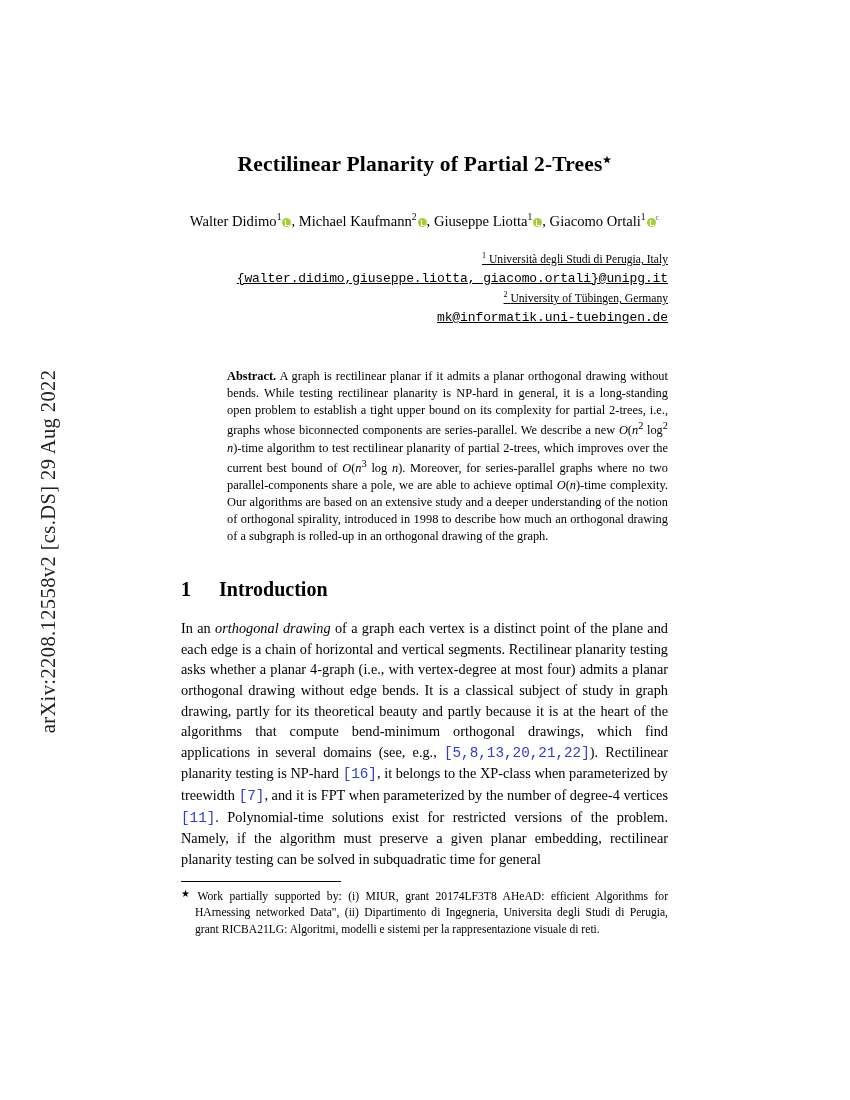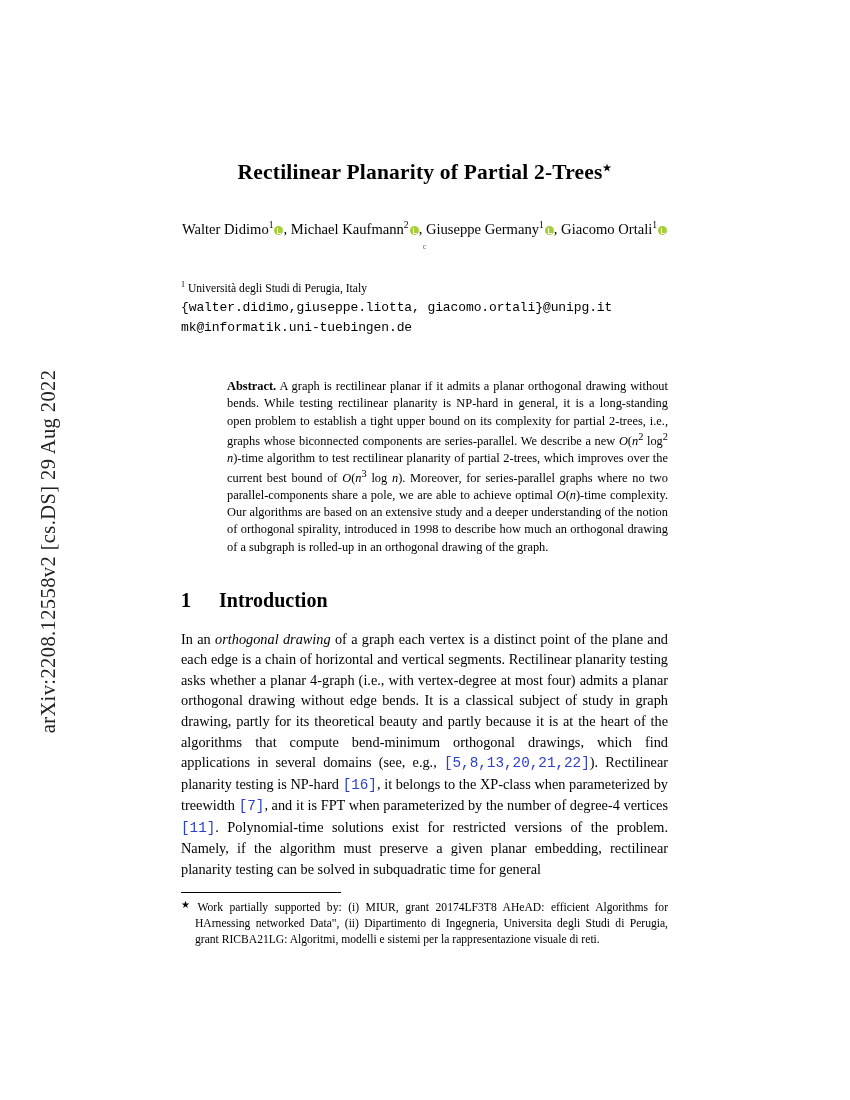--- a/index.html
+++ b/index.html
@@ -32,21 +32,21 @@
     font-family: "Liberation Serif", serif;
     font-size: 20.5px;
     letter-spacing: 0.4px;
     color: #222222;
     text-align: center;
     white-space: nowrap;
   }
   .content {
     position: absolute;
     left: 181px;
-    top: 8px;
+    top: 0;
     width: 487px;
   }
   .title {
     margin-top: 152px;
     text-align: center;
     font-size: 21.5px;
     font-weight: bold;
     letter-spacing: 0.2px;
   }
   .authors {
@@ -80,23 +80,24 @@
     border-left: 1.4px solid #ffffff;
     border-bottom: 1.4px solid #ffffff;
   }
   .sup-c {
     font-size: 8px;
     vertical-align: super;
     color: #2c7a2c;
   }
   .affil {
     margin-top: 18px;
-    text-align: left;
+    text-align: right;
     font-size: 11.6px;
     line-height: 1.55;
+    text-decoration: underline;
   }
   .affil sup {
     font-size: 8px;
     vertical-align: super;
   }
   .mono {
     font-family: "Liberation Mono", monospace;
     font-size: 13px;
     letter-spacing: -0.1px;
   }
@@ -168,29 +169,33 @@
 
   <div class="arxiv-stamp">arXiv:2208.12558v2  [cs.DS]  29 Aug 2022</div>
 
   <div class="content">
 
     <div class="title">
       <span>Rectilinear Planarity of Partial 2-Trees</span><sup class="fn">★</sup>
     </div>
 
     <div class="authors">
-      <span><span>Walter Didimo</span><sup>1</sup><span class="orcid"></span></span><span>, </span><span><span>Michael Kaufmann</span><sup>2</sup><span class="orcid"></span></span><span>, </span><span><span>Giuseppe Germany</span><sup>1</sup><span class="orcid"></span></span><span>, </span><span><span>Giacomo Ortali</span><sup>1</sup><span class="orcid"></span><span class="sup-c">c</span></span>
+      <span><span>Walter Didimo</span><sup>1</sup><span class="orcid"></span></span><span>, </span><span><span>Michael Kaufmann</span><sup>2</sup><span class="orcid"></span></span><span>, </span><span><span>Giuseppe Liotta</span><sup>1</sup><span class="orcid"></span></span><span>, </span><span><span>Giacomo Ortali</span><sup>1</sup><span class="orcid"></span><span class="sup-c">c</span></span>
     </div>
 
     <div class="affil">
       <div>
         <sup>1</sup>
         <span>Università degli Studi di Perugia, Italy</span>
       </div>
       <div class="mono">{walter.didimo,giuseppe.liotta, giacomo.ortali}@unipg.it</div>
+      <div>
+        <sup>2</sup>
+        <span>University of Tübingen, Germany</span>
+      </div>
       <div class="mono">mk@informatik.uni-tuebingen.de</div>
     </div>
 
     <div class="abstract">
       <b>Abstract.</b>
       <span>A graph is rectilinear planar if it admits a planar orthogonal drawing without bends. While testing rectilinear planarity is NP-hard in general, it is a long-standing open problem to establish a tight upper bound on its complexity for partial 2-trees, i.e., graphs whose biconnected components are series-parallel. We describe a new <i>O</i>(<i>n</i><sup>2</sup> log<sup>2</sup> <i>n</i>)-time algorithm to test rectilinear planarity of partial 2-trees, which improves over the current best bound of <i>O</i>(<i>n</i><sup>3</sup> log <i>n</i>). Moreover, for series-parallel graphs where no two parallel-components share a pole, we are able to achieve optimal <i>O</i>(<i>n</i>)-time complexity. Our algorithms are based on an extensive study and a deeper understanding of the notion of orthogonal spirality, introduced in 1998 to describe how much an orthogonal drawing of a subgraph is rolled-up in an orthogonal drawing of the graph.</span>
     </div>
 
 
     <div class="section-head">

